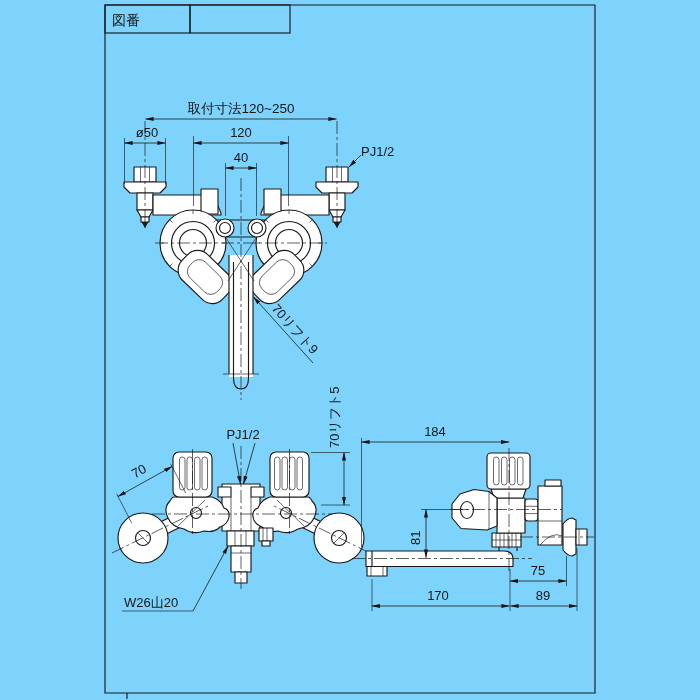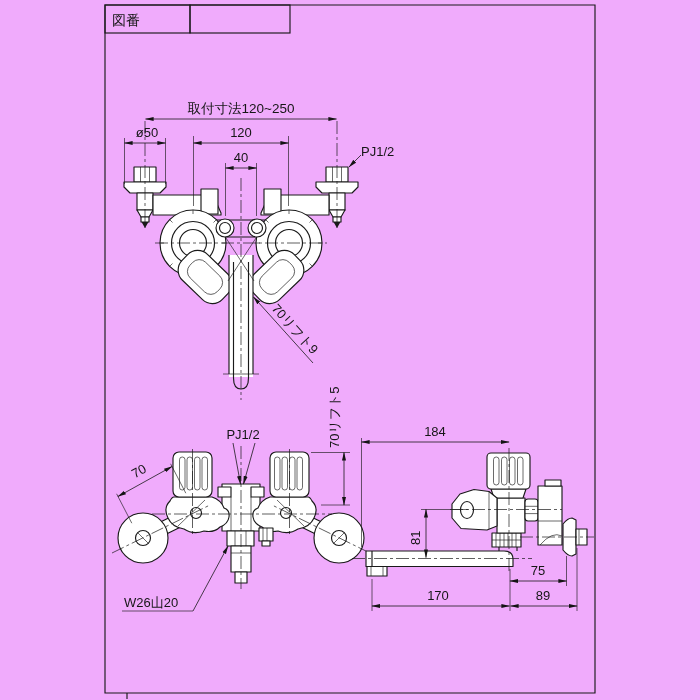--- a/index.html
+++ b/index.html
@@ -1,16 +1,16 @@
 <!DOCTYPE html>
 <html><head>
 <meta charset="utf-8">
 <style>
   html,body{margin:0;padding:0;background:#ffffff;}
-  .stage{width:700px;height:700px;position:relative;background:#f0abfc;overflow:hidden;}
+  .stage{width:700px;height:700px;position:relative;background:#7dd3fc;overflow:hidden;}
   svg text{font-family:"Liberation Sans","DejaVu Sans",sans-serif;font-size:13px;fill:#161616;}
   text.t-big{font-size:13.5px;}
   text.t-block{font-size:14px;}
   .ln{fill:none;stroke:#1a1a1a;stroke-width:1.15;stroke-linecap:butt;}
   .lnw{fill:#ffffff;stroke:#1a1a1a;stroke-width:1.15;stroke-linejoin:round;}
   .thin{fill:none;stroke:#1a1a1a;stroke-width:0.65;}
   .dim{fill:none;stroke:#1a1a1a;stroke-width:0.8;}
   .dim2{marker-start:url(#ma);marker-end:url(#ma);}
   .dime{marker-end:url(#ma);}
   .cl{fill:none;stroke:#1a1a1a;stroke-width:0.7;stroke-dasharray:13 3 3 3;}

